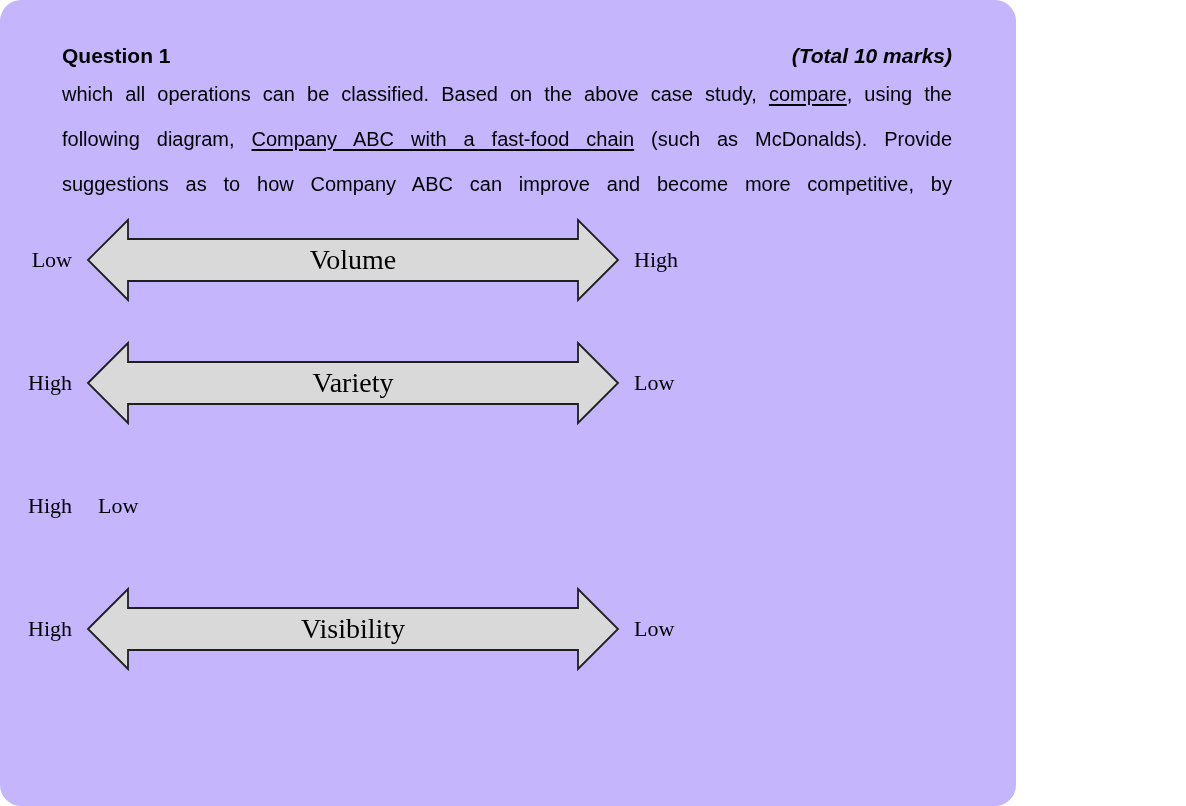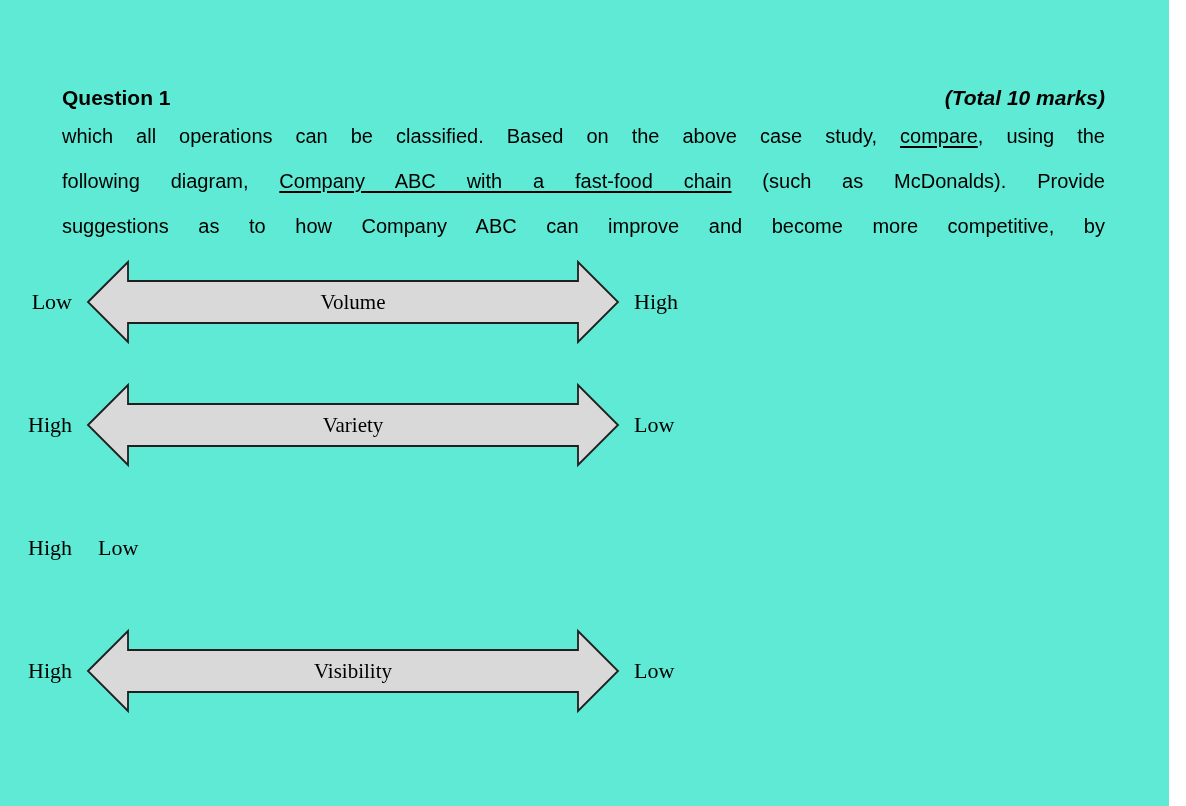--- a/index.html
+++ b/index.html
@@ -1,33 +1,34 @@
 <!DOCTYPE html>
 <html><head>
 <meta charset="utf-8">
 <style>
   html, body { margin: 0; padding: 0; background: #ffffff; }
   .page {
     position: relative;
-    width: 1169px;
+    width: 1016px;
     height: 806px;
-    background: #5eead4;
+    background: #c4b5fd;
     color: #000000;
     font-family: "Liberation Sans", sans-serif;
     overflow: hidden;
     box-sizing: border-box;
+    border-radius: 21px;
   }
   .header-row {
     display: flex;
     justify-content: space-between;
     align-items: baseline;
     padding: 44px 64px 0 62px;
   }
   .q-title { font-weight: bold; font-size: 21px; }
-  .q-marks { font-weight: bold; font-style: italic; font-size: 21px; margin-top: 42px; }
+  .q-marks { font-weight: bold; font-style: italic; font-size: 21px; }
   .para {
     padding: 4px 64px 0 62px;
     font-size: 20px;
     line-height: 45px;
   }
   .para-line.justify {
     text-align: justify;
     text-align-last: justify;
   }
   .para-line .u {
@@ -52,21 +53,21 @@
   .side-label.right { text-align: left;  padding-left: 13px; }
   .arrow-wrap { position: relative; width: 536px; height: 86px; }
   .arrow-svg  { display: block; width: 536px; height: 86px; }
   .arrow-label {
     position: absolute;
     left: 0; right: 0; top: 0; bottom: 0;
     display: flex;
     align-items: center;
     justify-content: center;
     font-family: "Liberation Serif", serif;
-    font-size: 21px;
+    font-size: 28px;
     pointer-events: none;
   }
 </style>
 </head>
 <body>
 
 <div class="page">
   <div class="header-row">
     <span class="q-title">Question 1</span>
     <span class="q-marks">(Total 10 marks)</span>

